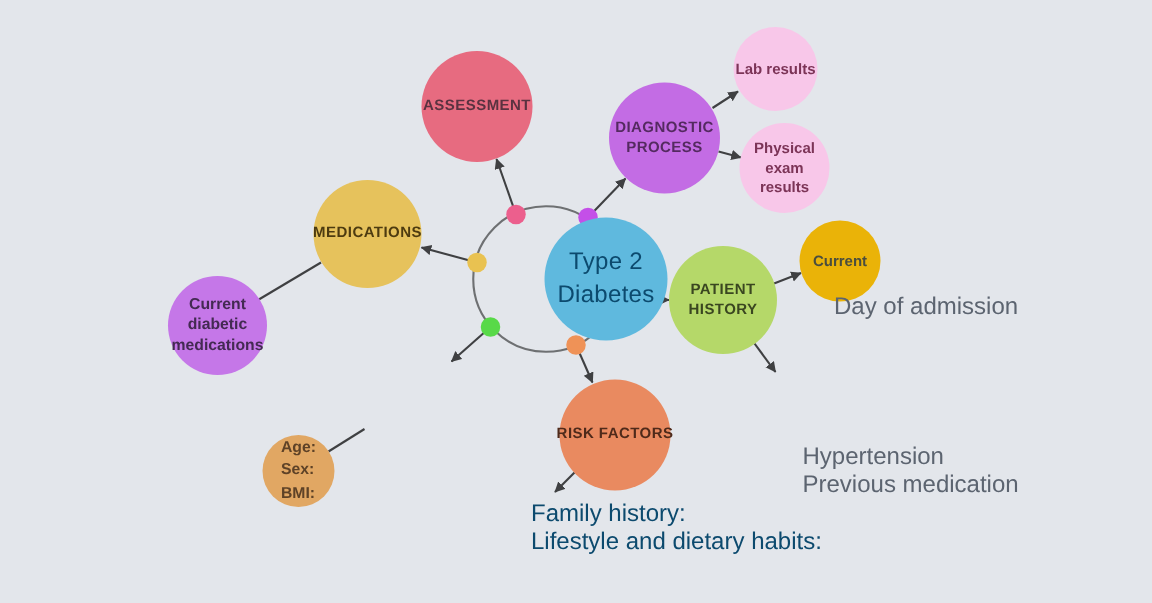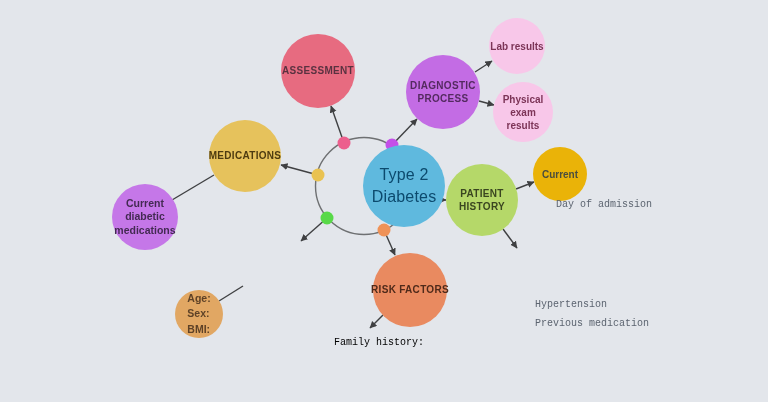--- a/index.html
+++ b/index.html
@@ -27,24 +27,23 @@
     line-height:1.35;
     letter-spacing:.2px;
     padding:0 8px;
   }
   #node-physical-exam{font-size:10px;}
   #node-current-medications{font-size:10.5px;font-weight:600;line-height:1.3;padding:0 1px;}
   #node-patient-details{font-weight:600;font-size:10.5px;line-height:1.45;}
   #node-patient-details .lines{text-align:left;}
   .annotation{
     position:absolute;
-    font-size:10px;
+    font-size:16px;
     line-height:19px;
     font-weight:400;
-    font-family:Liberation Mono, monospace;
   }
   .annotation div{white-space:nowrap;}
 </style>
 </head>
 <body>
 
 <div id="stage" style="background: rgb(227, 230, 235);">
 
   <svg id="connector-layer" width="768" height="402">
     <defs>
@@ -113,17 +112,18 @@
 
   <div class="annotation" style="left: 556px; top: 195px; color: rgb(92, 100, 112);">
     <div>Day of admission</div>
   </div>
 
   <div class="annotation" style="left: 535px; top: 295px; color: rgb(92, 100, 112);">
     <div>Hypertension</div>
     <div>Previous medication</div>
   </div>
 
-  <div class="annotation" style="left: 334px; top: 333px; color: #000000;">
+  <div class="annotation" style="left: 354px; top: 333px; color: #0c4a6e;">
     <div>Family history:</div>
+    <div>Lifestyle and dietary habits:</div>
   </div>
 
 </div>
 
 </body></html>

